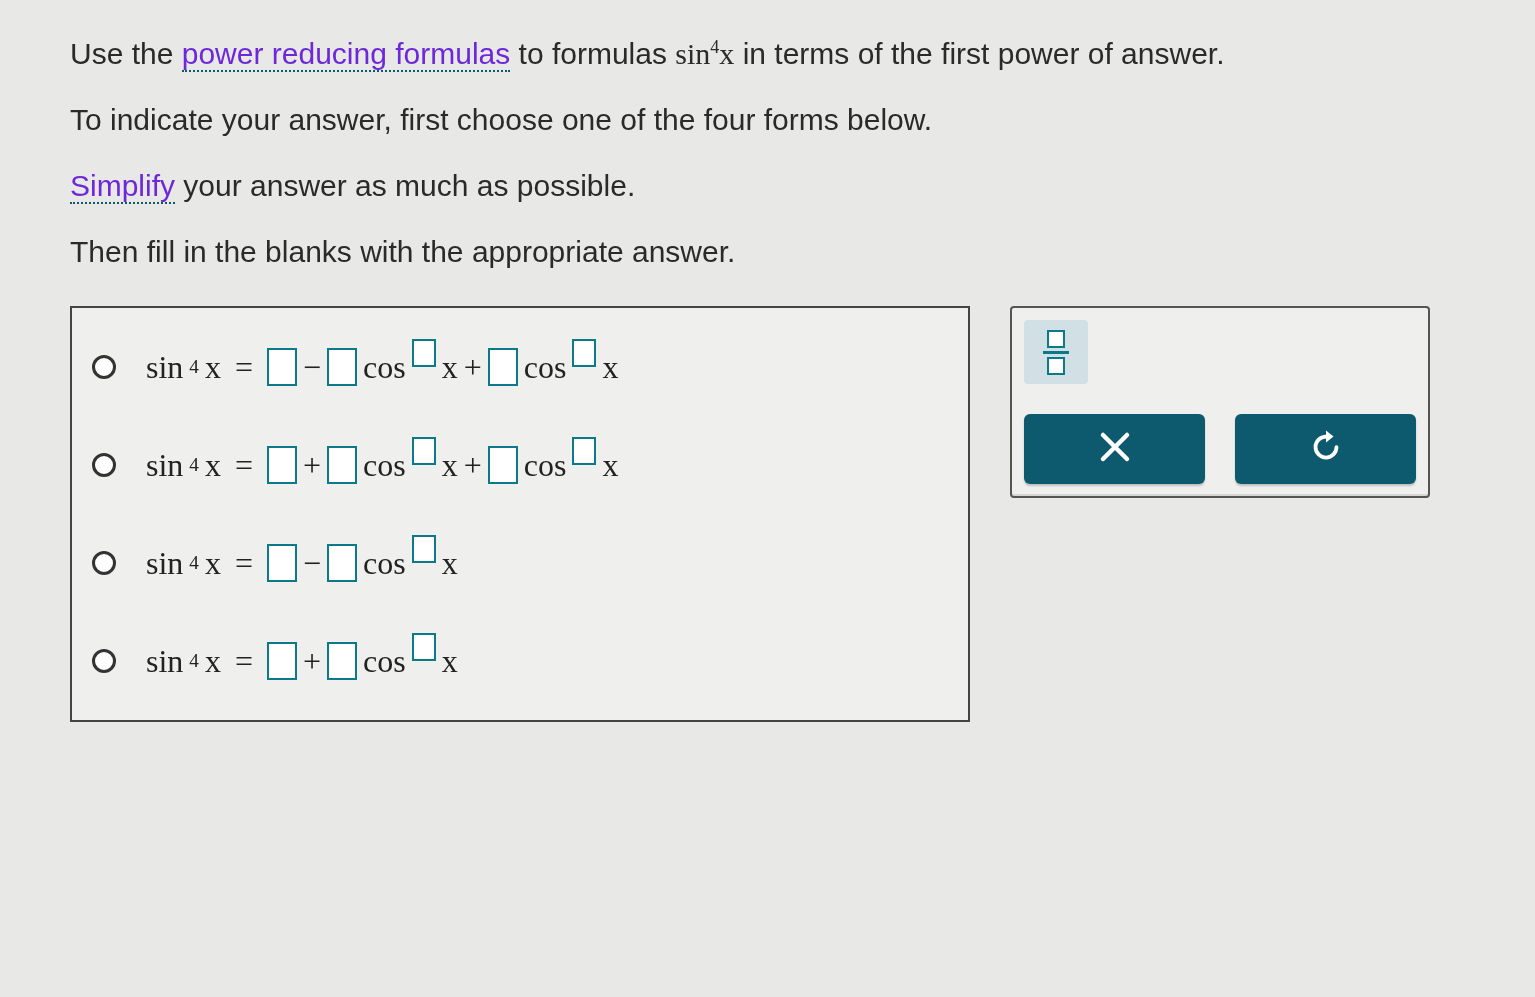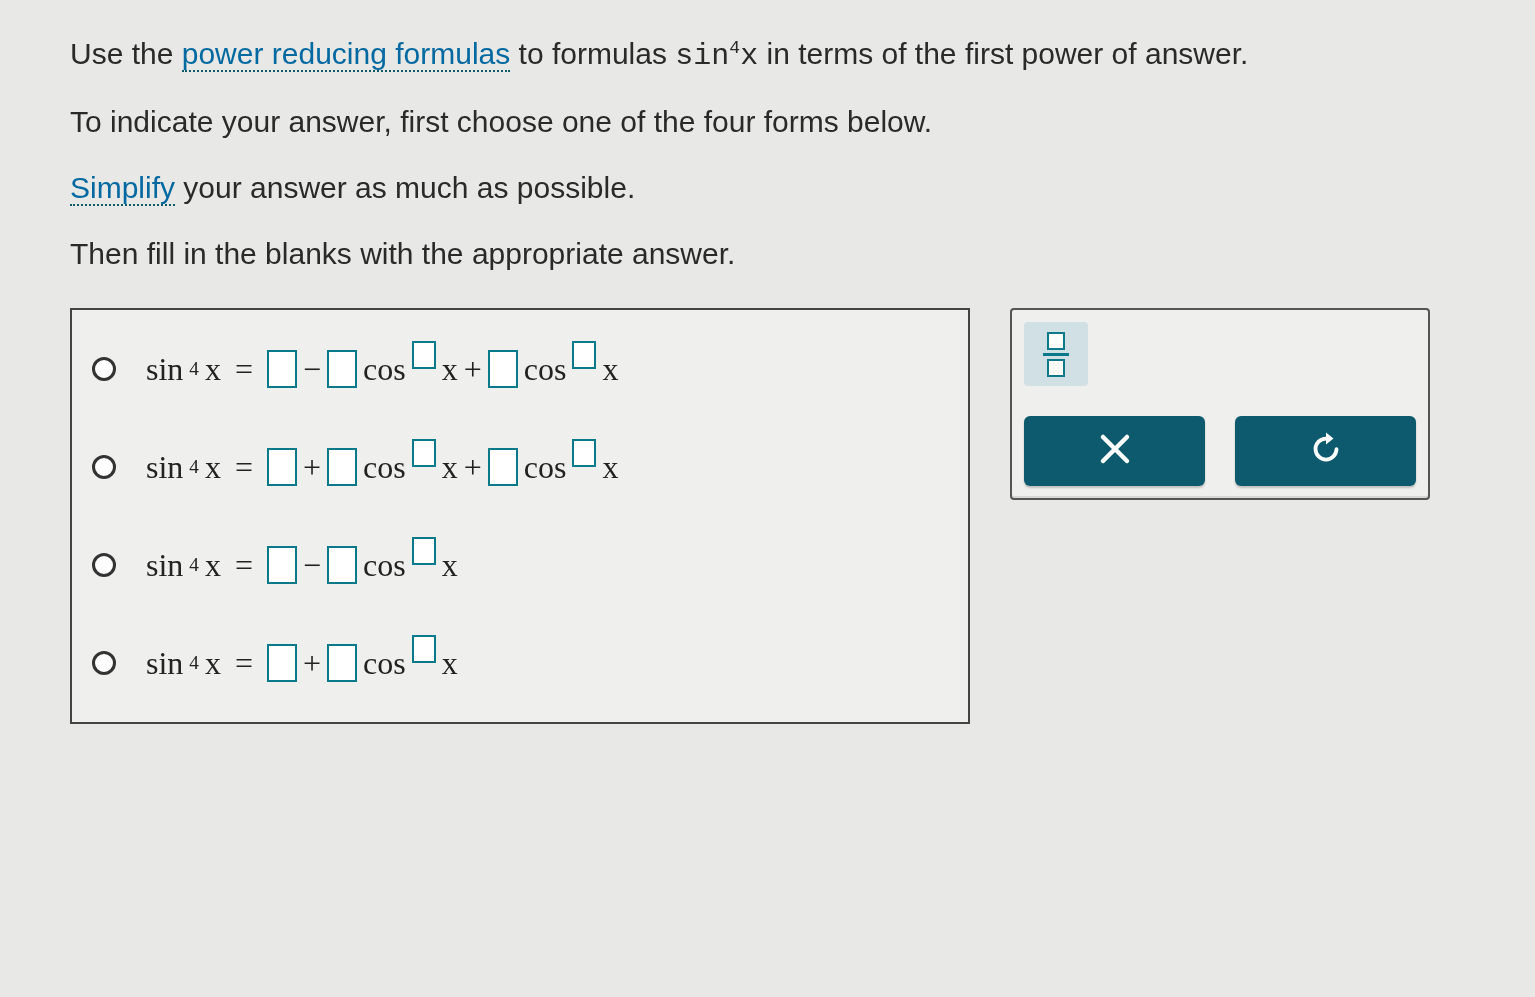--- a/index.html
+++ b/index.html
@@ -13,26 +13,26 @@
   .page {
     padding: 20px 40px 20px 70px;
   }
   .prompt-line {
     font-size: 30px;
     line-height: 1.6;
     margin: 10px 0 18px 0;
     color: #2a2a2a;
   }
   .term-link {
-    color: #0369a1;
+    color: #6d28d9;
     border-bottom: 2px dotted #0a5a6a;
     cursor: pointer;
   }
   .math-expr {
-    font-family: Liberation Mono, monospace;
+    font-family: Liberation Serif, serif;
   }
   .sup {
     font-size: 0.6em;
     vertical-align: super;
   }
   .content-row {
     display: flex;
     align-items: flex-start;
     gap: 40px;
     margin-top: 30px;

